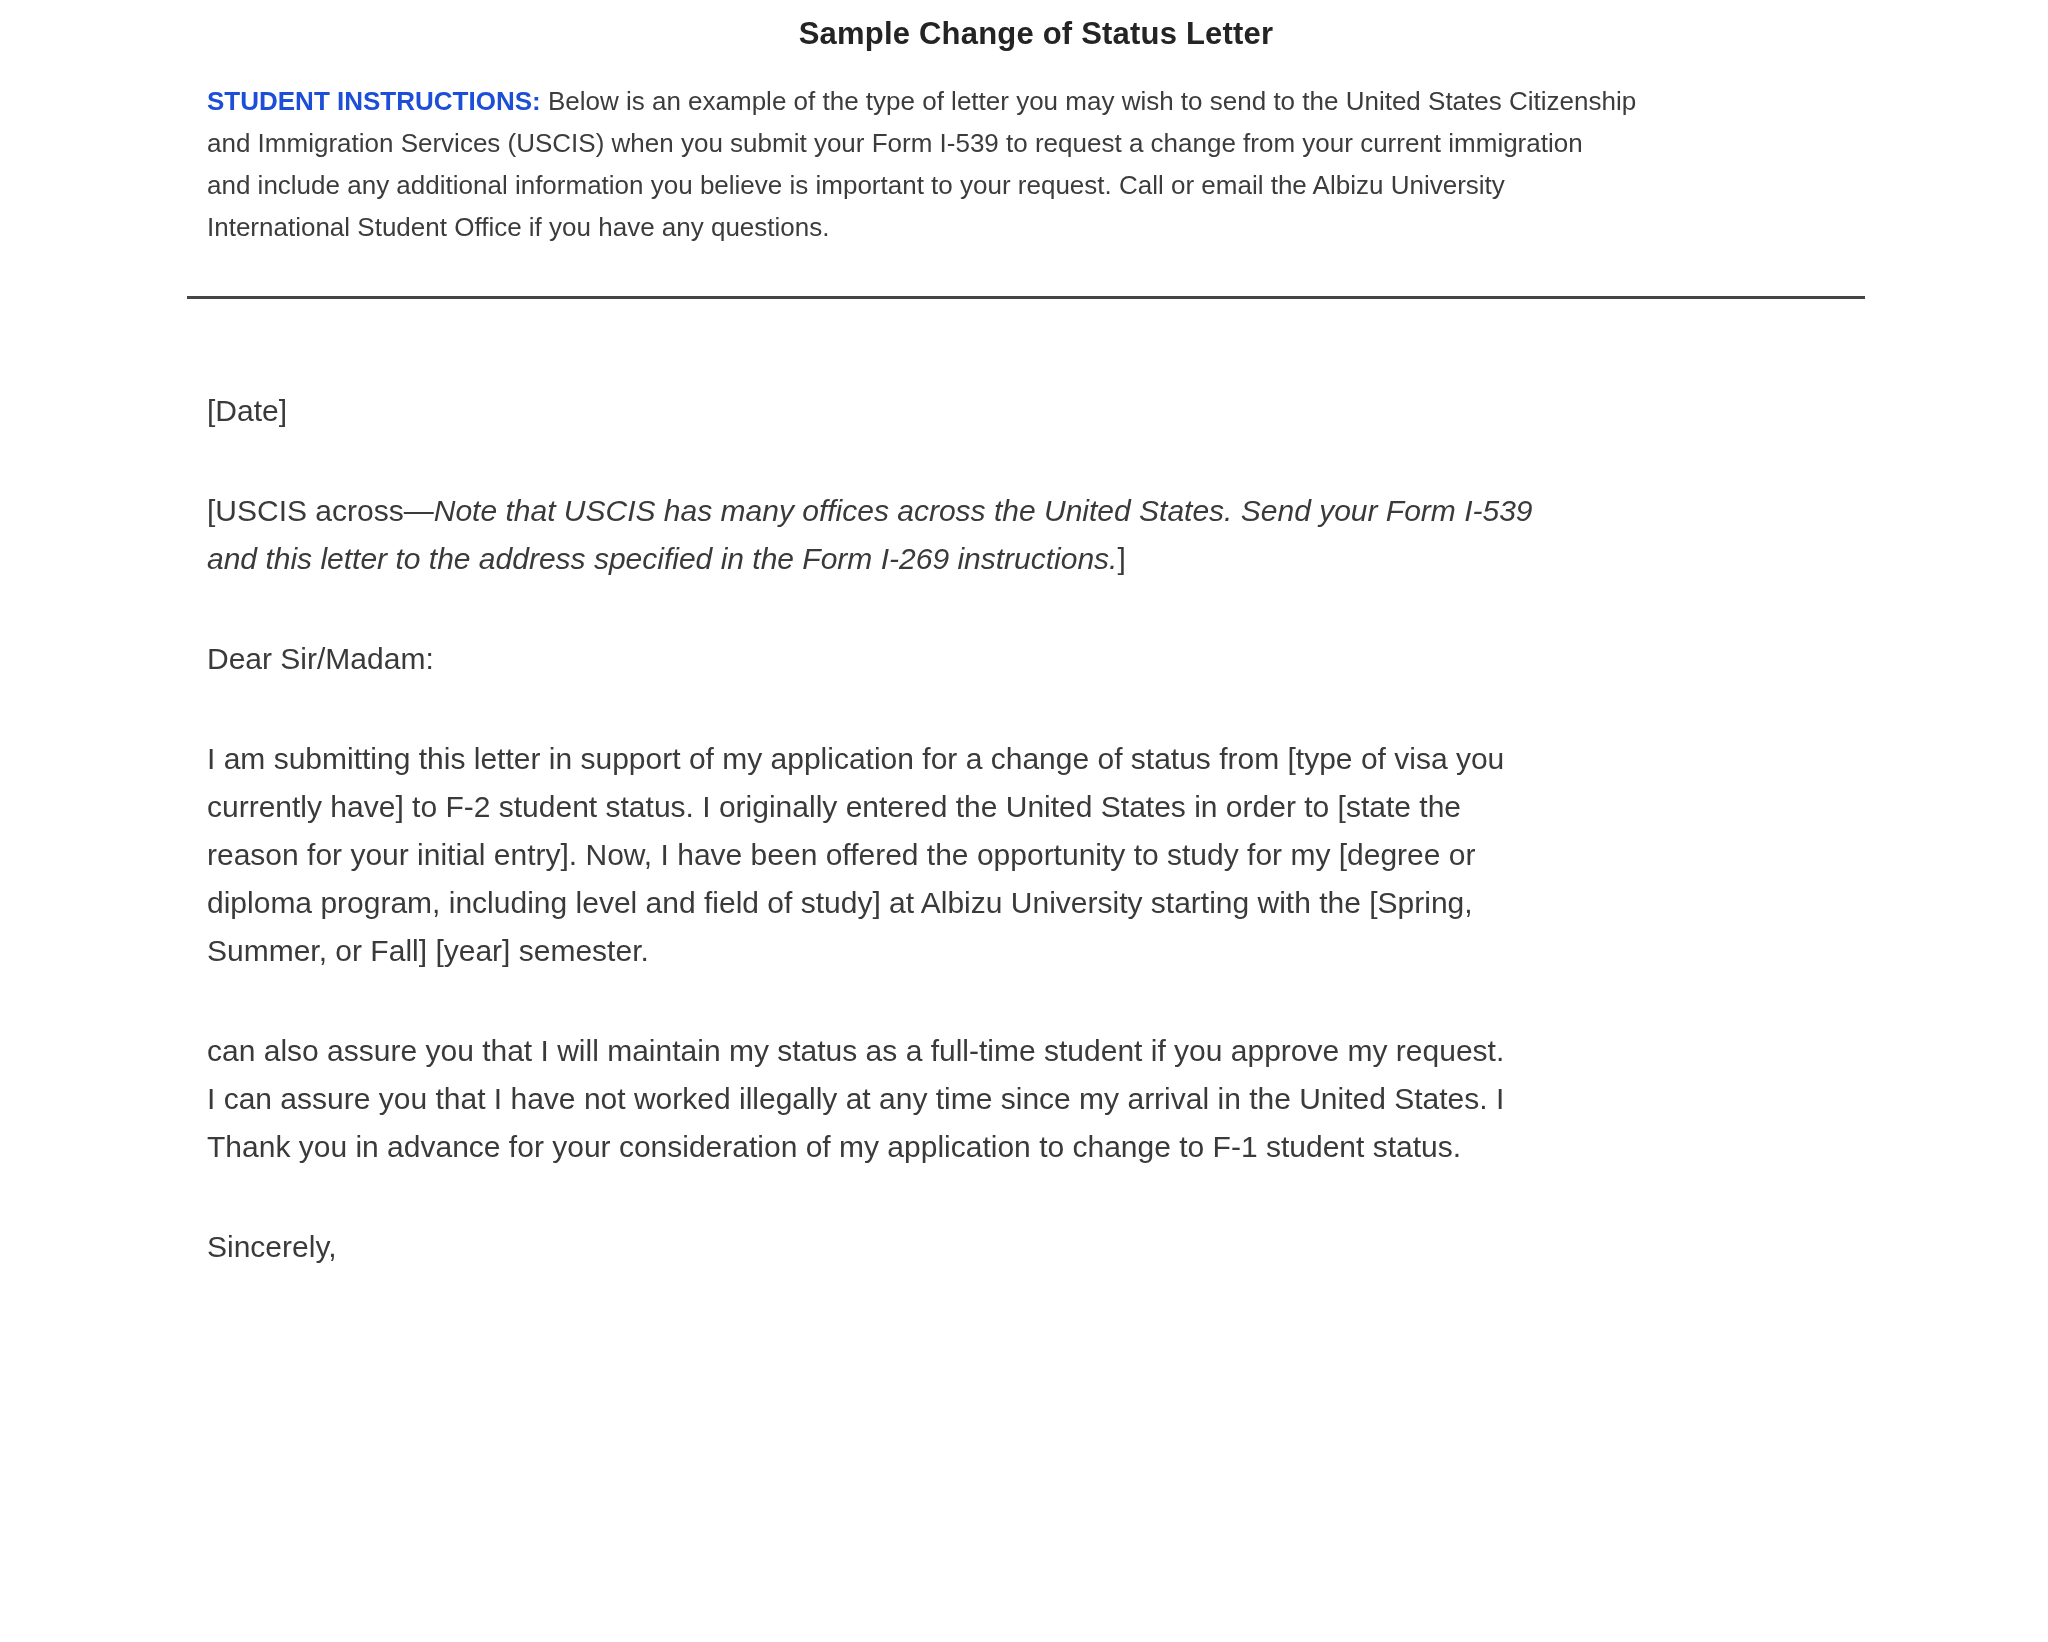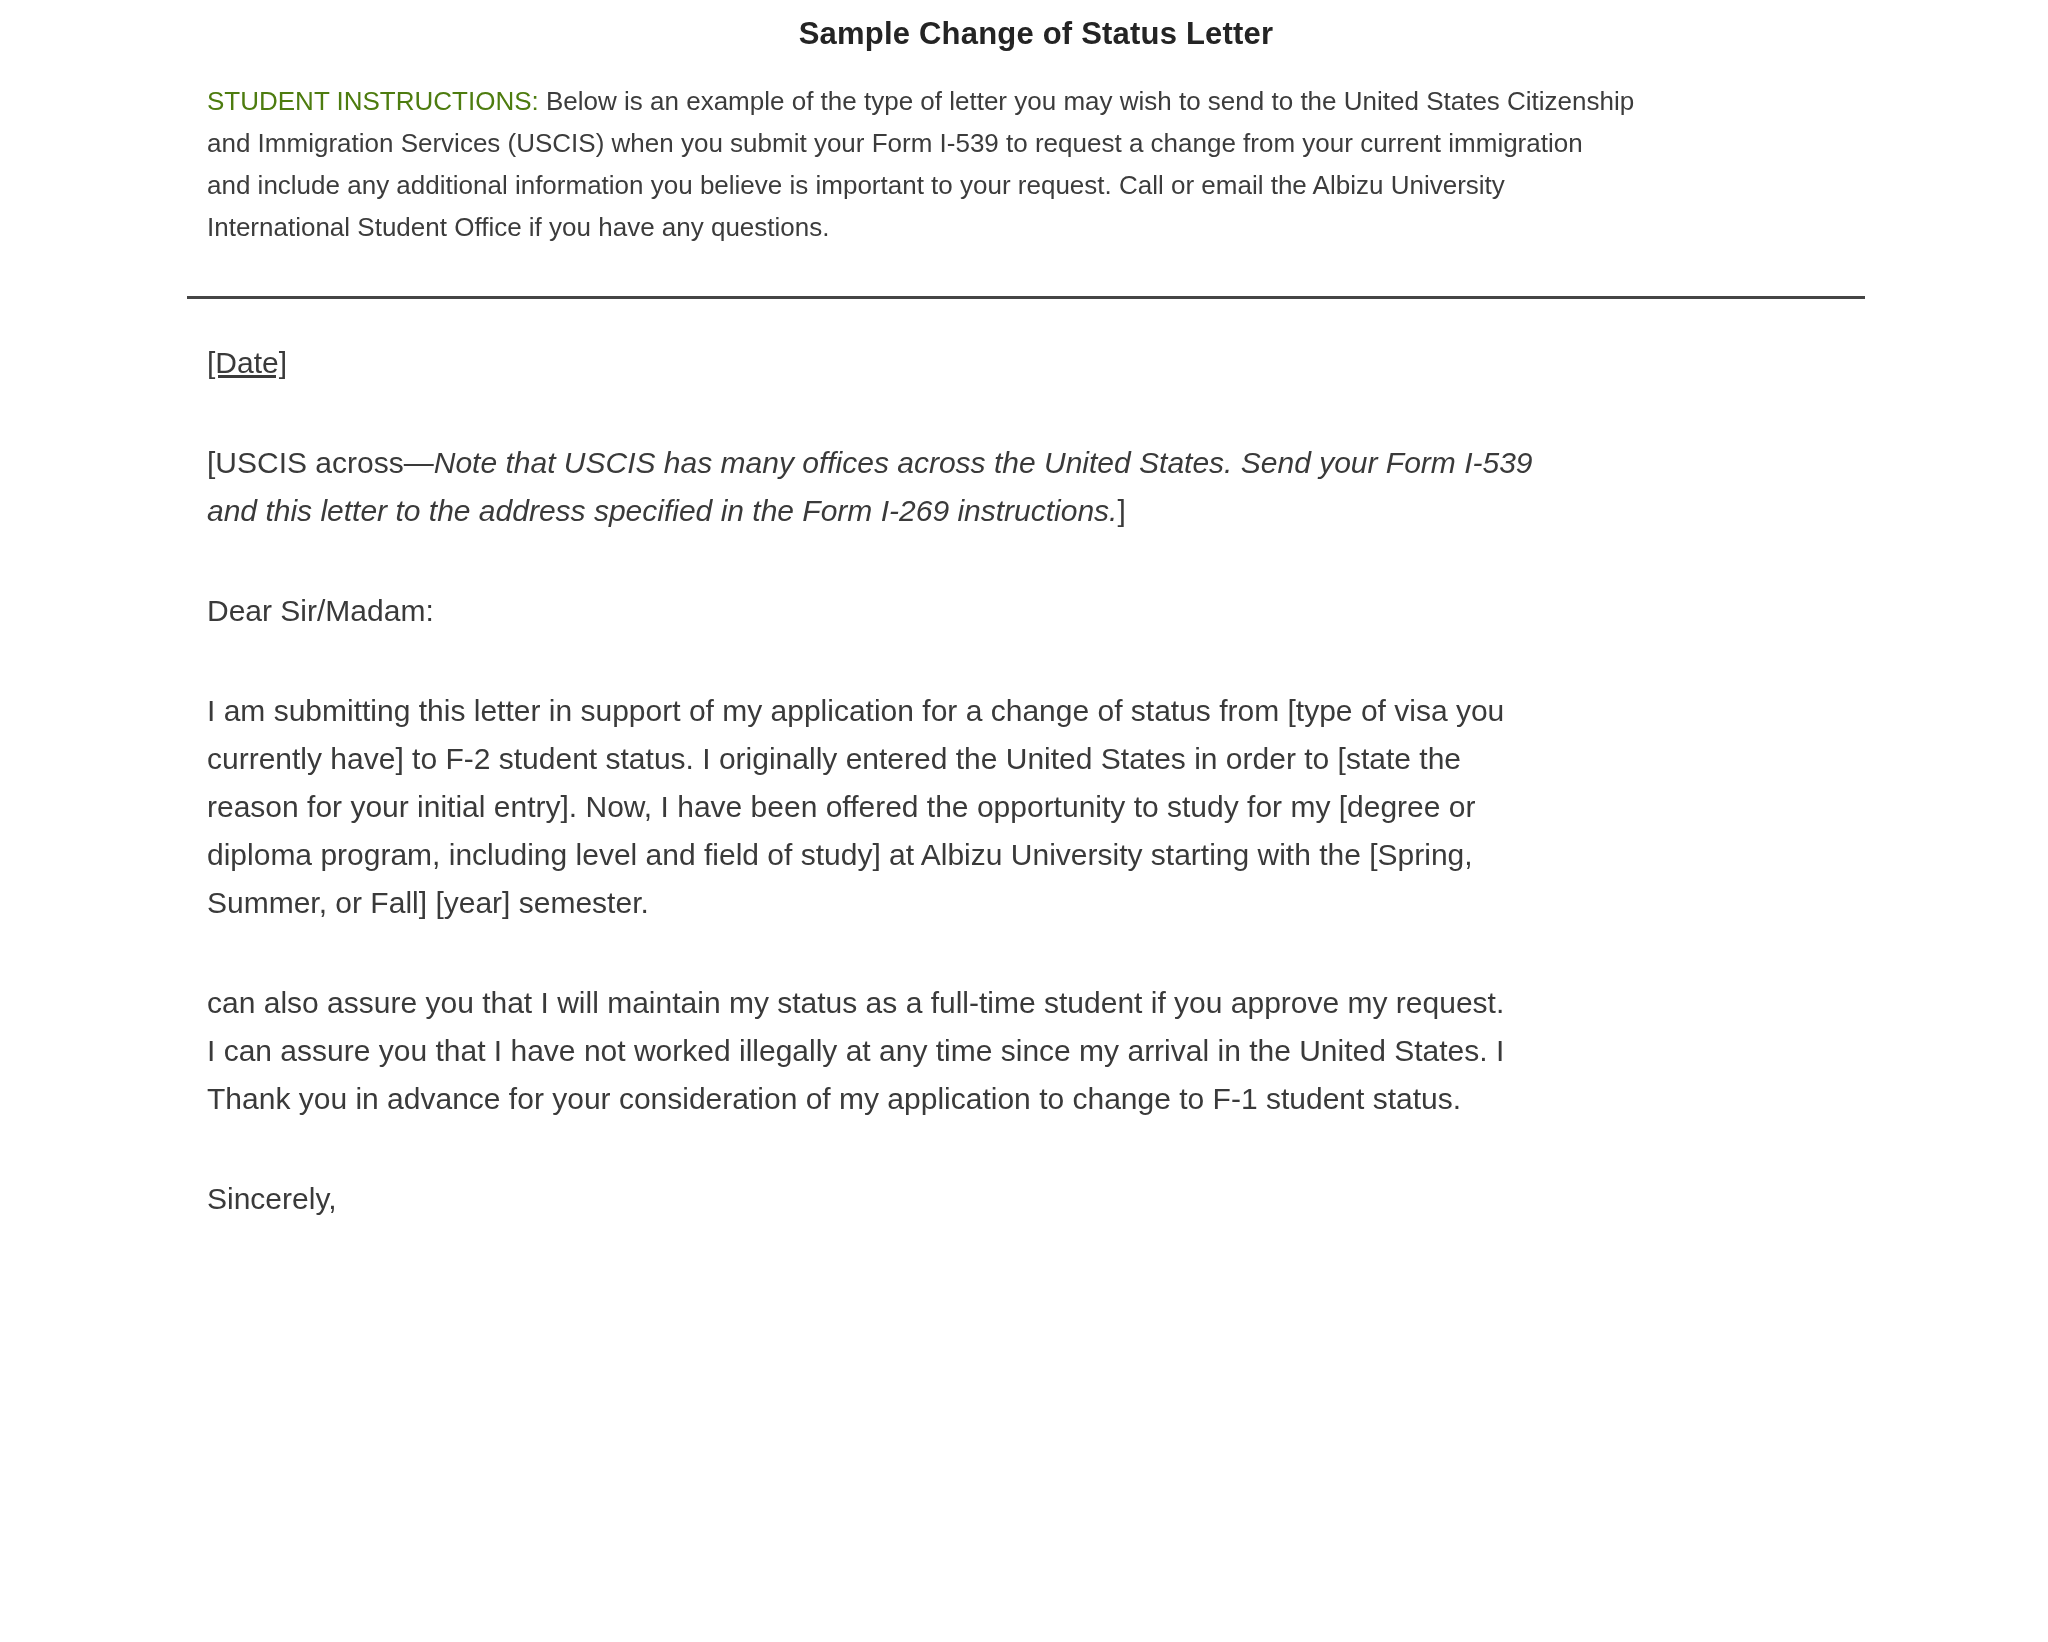--- a/index.html
+++ b/index.html
@@ -28,36 +28,36 @@
     color: #242424;
     letter-spacing: 0.2px;
   }
   .instructions {
     margin: 26px 0 0 0;
     font-size: 26px;
     line-height: 42px;
     color: #3c3c3c;
   }
   .instructions .label {
-    font-weight: 400;
-    color: #4d7c0f;
+    font-weight: 700;
+    color: #1d4ed8;
   }
   .divider {
     border: none;
     height: 0;
     border-top: 3px solid #454545;
     margin: 48px 0 0 -20px;
   }
   .letter {
     font-size: 30px;
     line-height: 48px;
     color: #3a3a3a;
   }
   .letter p { margin: 52px 0 0 0; }
-  .letter p.date-line { margin-top: 40px; text-decoration: underline; }
+  .letter p.date-line { margin-top: 88px; }
   .letter p.signature-block { margin-top: 104px; }
   .line { display: block; }
   .italic { font-style: italic; }
 </style>
 </head>
 <body>
 
 <div class="page">
 
   <div class="doc-title">Sample Change of Status Letter</div>

